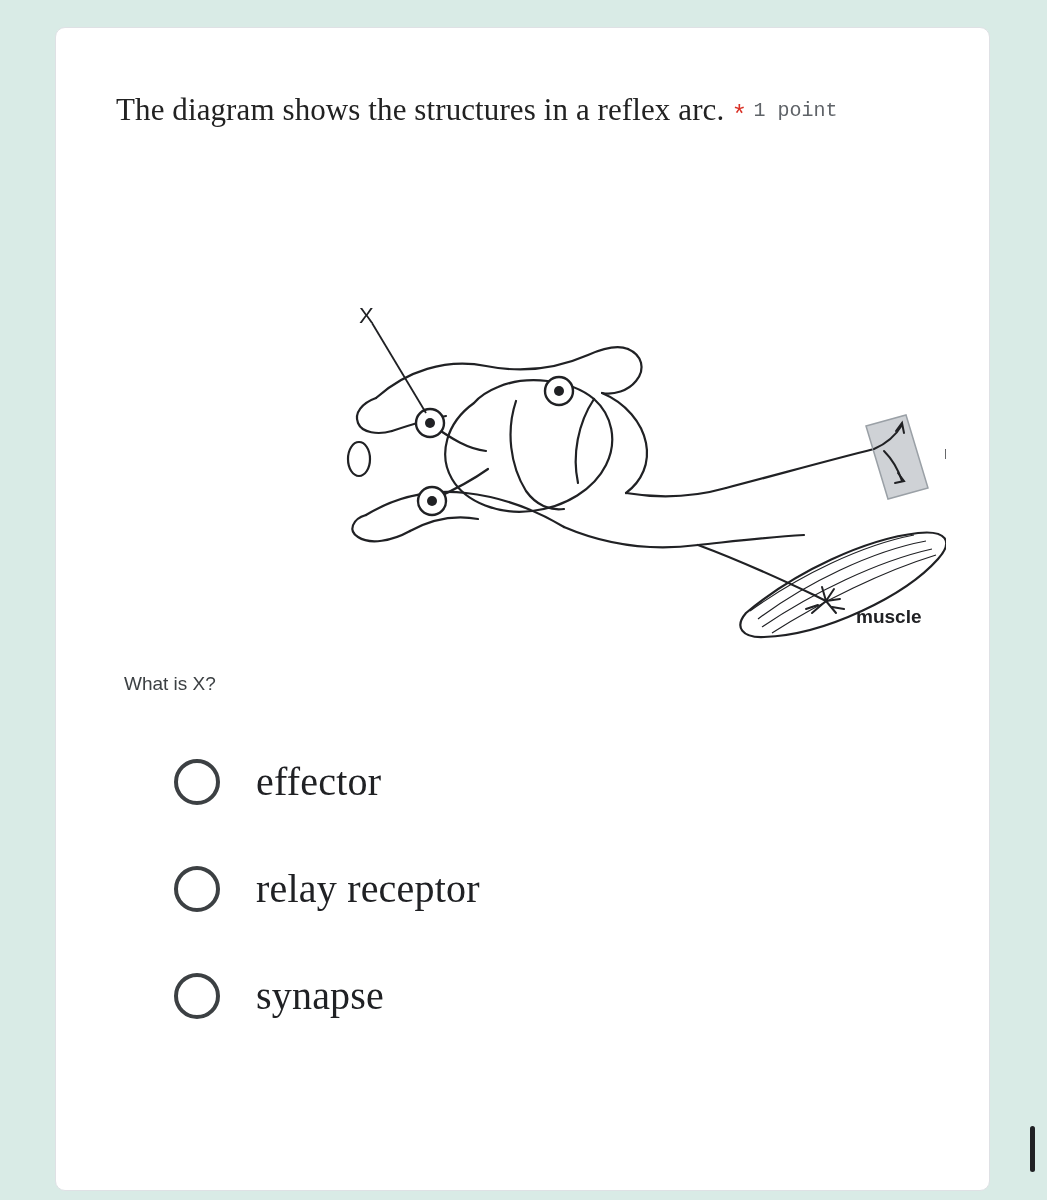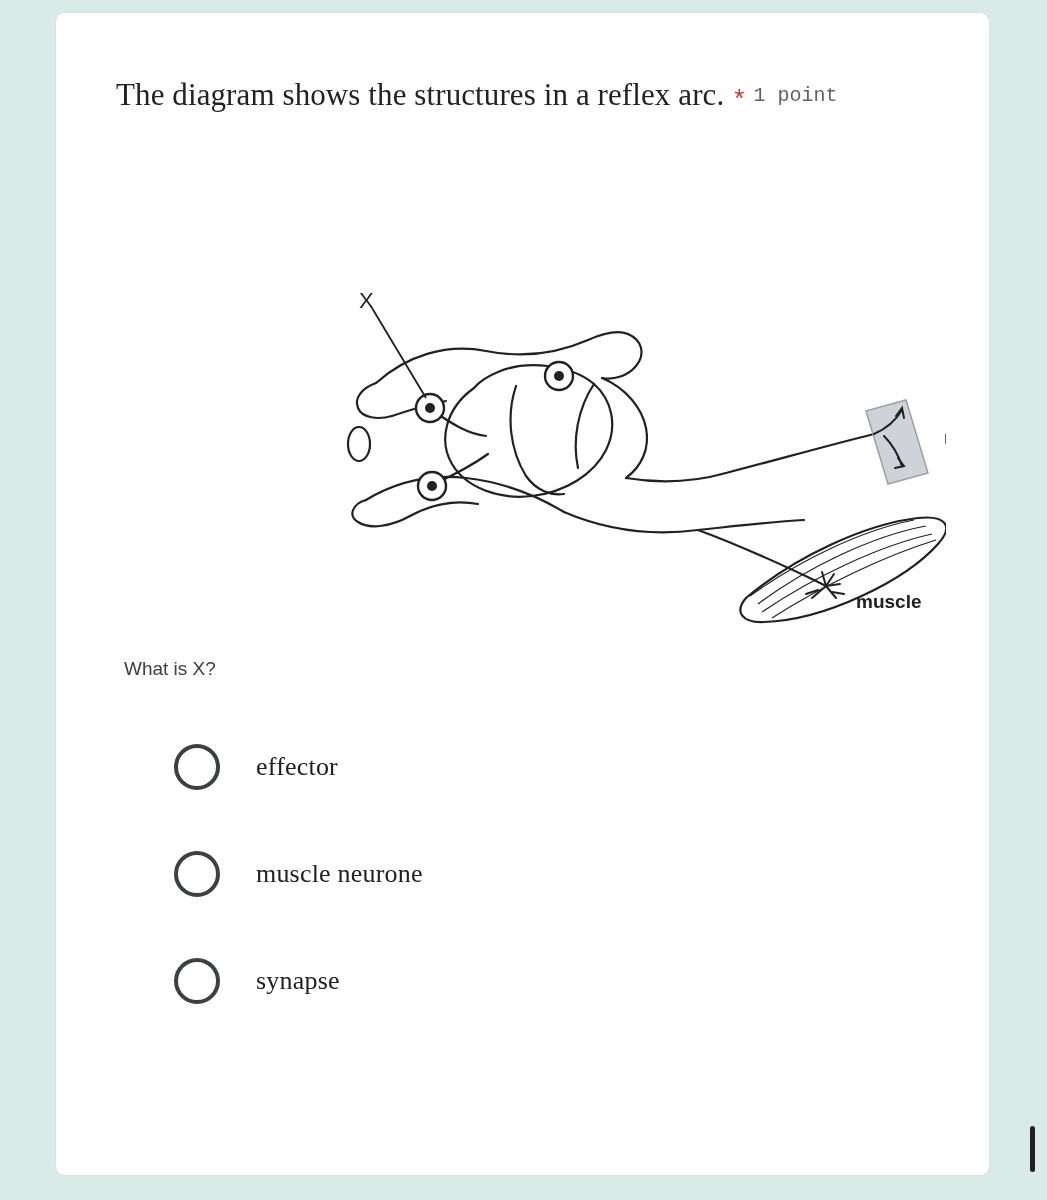--- a/index.html
+++ b/index.html
@@ -14,21 +14,21 @@
     overflow: hidden;
   }
   .page {
     position: relative;
     width: 1047px;
     height: 1200px;
   }
   .card {
     position: absolute;
     left: 55px;
-    top: 12px;
+    top: 27px;
     width: 935px;
     height: 1164px;
     background: #ffffff;
     border: 1px solid #dfe1e5;
     border-radius: 10px;
     box-sizing: border-box;
     overflow: hidden;
   }
   .question-head {
     position: absolute;
@@ -99,21 +99,21 @@
     width: 46px;
     height: 46px;
     border: 4px solid #3c4043;
     border-radius: 50%;
     box-sizing: border-box;
     flex: 0 0 auto;
     margin-left: 56px;
   }
   .option-label {
     font-family: "Liberation Serif", serif;
-    font-size: 26px;
+    font-size: 40px;
     color: #202124;
     margin-left: 36px;
     letter-spacing: 0.2px;
   }
   .scroll-indicator {
     position: absolute;
     right: 12px;
     bottom: 28px;
     width: 5px;
     height: 46px;
@@ -226,21 +226,21 @@
 
     <div class="sub-question">What is X?</div>
 
     <div class="options">
       <div class="option-row">
         <span class="radio"></span>
         <span class="option-label">effector</span>
       </div>
       <div class="option-row">
         <span class="radio"></span>
-        <span class="option-label">muscle neurone</span>
+        <span class="option-label">relay receptor</span>
       </div>
       <div class="option-row">
         <span class="radio"></span>
         <span class="option-label">synapse</span>
       </div>
     </div>
 
   </div>
   <div class="scroll-indicator"></div>
 </div>

